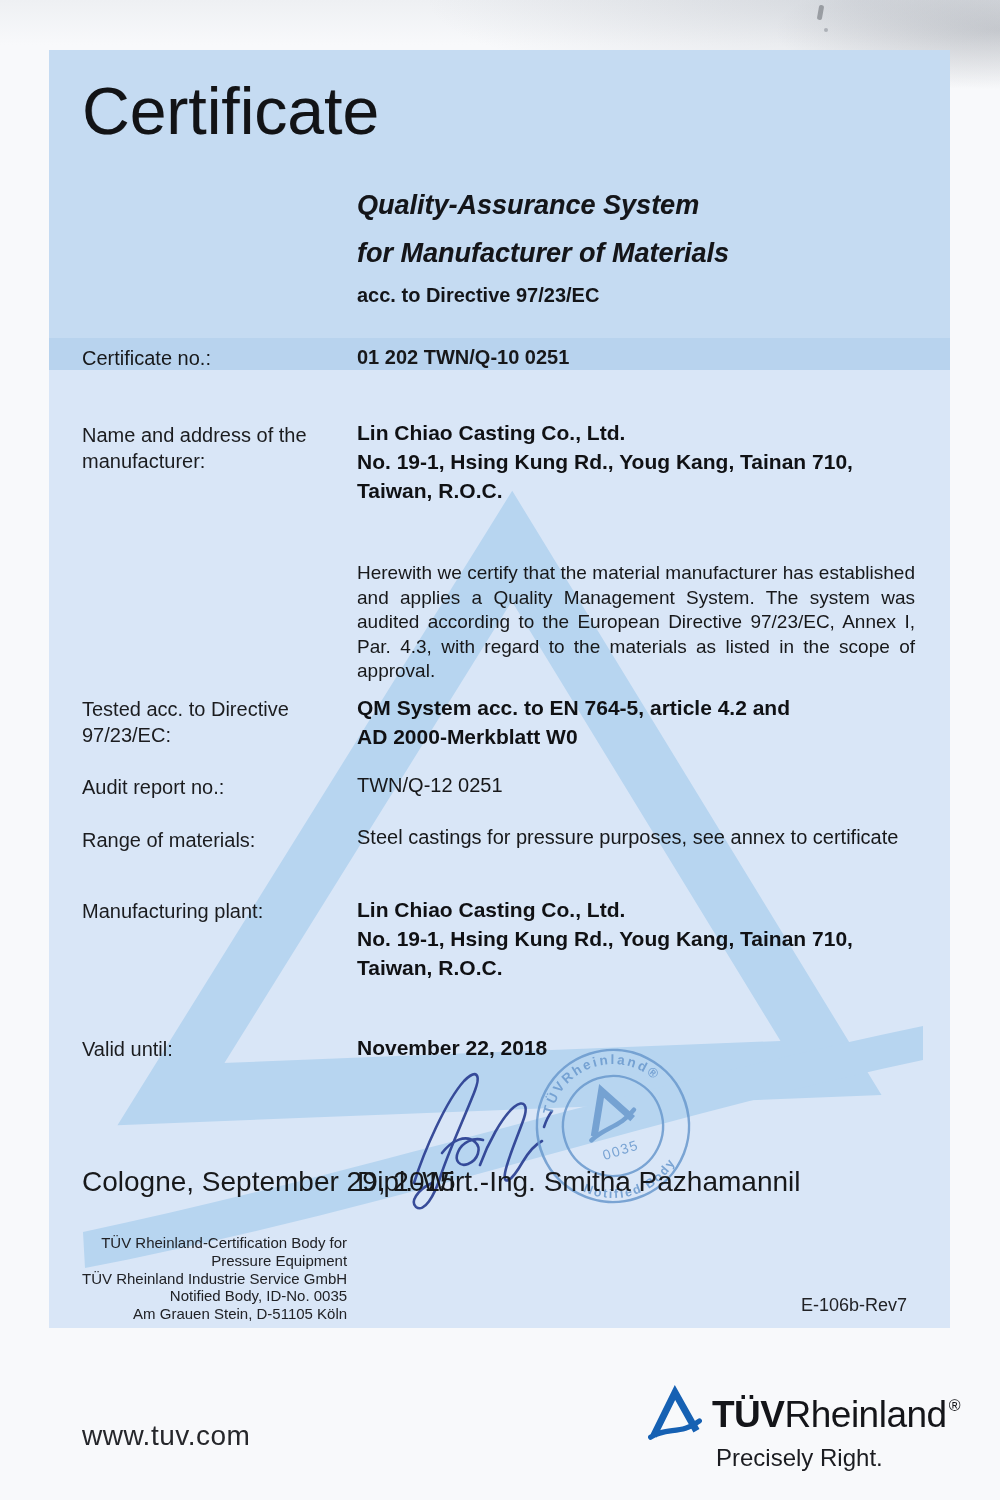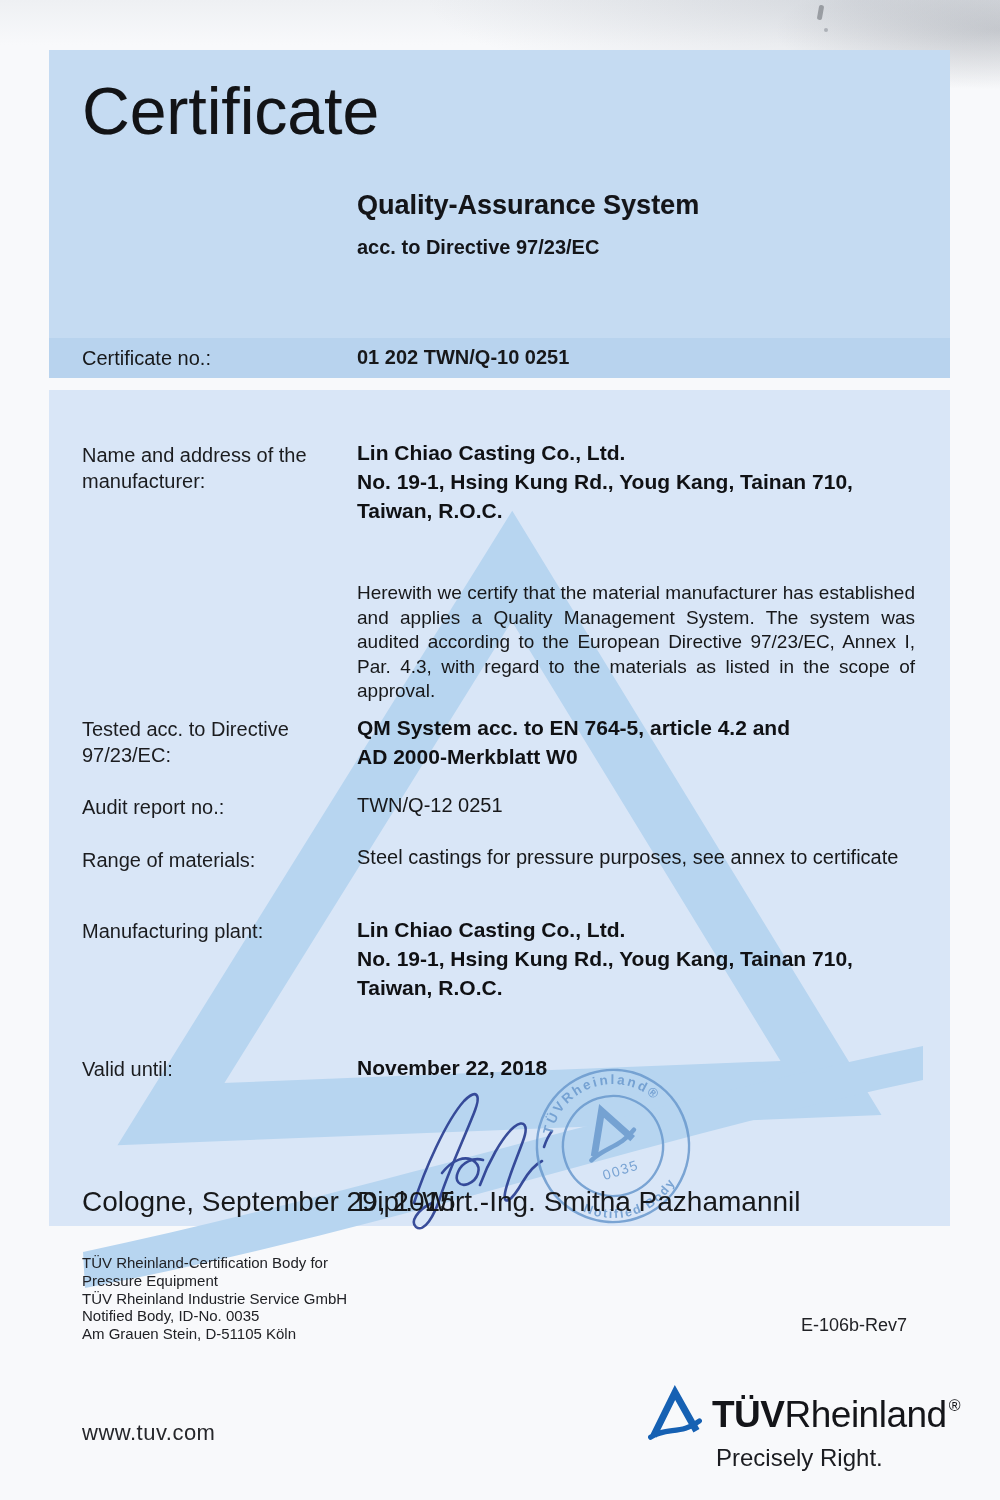--- a/index.html
+++ b/index.html
@@ -25,29 +25,29 @@
       radial-gradient(620px 130px at 86% 0%, rgba(140,148,160,0.25), transparent 70%),
       radial-gradient(300px 80px at 100% 2%, rgba(90,95,105,0.25), transparent 75%),
       linear-gradient(180deg,#eef0f3 0%,#f8f9fb 3%),
       #f8f9fb;
   }
   .speck{position:absolute;left:818px;top:5px;width:5px;height:15px;background:#5c5f66;border-radius:2px;opacity:.5;transform:rotate(10deg);}
   .speck2{position:absolute;left:824px;top:28px;width:4px;height:4px;background:#8e939b;border-radius:50%;opacity:.6;}
 
   .panel{position:absolute;left:49px;width:901px;}
   .header-panel{top:50px;height:328px;background:var(--panel-header);padding-left:22px;}
-  .body-panel{top:390px;height:836px;background:var(--panel-body);}
+  .body-panel{top:370px;height:958px;background:var(--panel-body);}
 
   .doc-title{
     position:absolute;left:33px;top:28px;margin:0;
     font-size:66px;font-weight:400;letter-spacing:0;line-height:1;color:#121316;
     text-shadow:0.4px 0.4px 0.6px rgba(40,40,45,.35);
   }
   .subtitle{position:absolute;left:308px;top:142px;}
-  .sub-line-1,.sub-line-2{font-size:27px;font-weight:700;line-height:1;color:#141519;text-shadow:0.3px 0.3px 0.4px rgba(40,40,45,.3);}
+  .sub-line-1,.sub-line-2{font-size:27px;font-weight:700;line-height:1;color:#141519;text-shadow:0.3px 0.3px 0.4px rgba(40,40,45,.3);font-style:italic;}
   .sub-line-2{margin-top:21px;}
   .sub-line-3{margin-top:18px;font-size:20px;font-weight:700;line-height:1;color:#141519;}
 
   .cert-band{
     position:absolute;left:0;right:0;bottom:0;height:40px;
     background:var(--panel-band);
   }
   .band-label{position:absolute;left:33px;top:9px;font-size:20px;}
   .band-value{position:absolute;left:308px;top:8px;font-size:20px;font-weight:700;}
 
@@ -58,46 +58,47 @@
   .val-bold{position:absolute;font-size:21px;line-height:29px;font-weight:700;color:#101114;}
 
   .statement{
     position:absolute;left:308px;top:172px;width:558px;
     font-size:19px;line-height:24.5px;text-align:justify;color:#17181a;
   }
 
   .issue-place{position:absolute;left:33px;top:796px;font-size:28px;}
   .issue-signer{position:absolute;left:308px;top:796px;font-size:28px;}
 
-  .agency{position:absolute;left:33px;top:864px;font-size:15px;line-height:17.8px;color:#212226;}
+  .agency{position:absolute;left:33px;top:864px;font-size:15px;line-height:17.8px;color:#212226;text-align:right;}
   .form-code{position:absolute;left:752px;top:925px;font-size:18px;color:#212226;}
 
   .signature{position:absolute;left:335px;top:685px;}
   .stamp{position:absolute;left:482px;top:674px;}
   .stamp text{font-family:"Liberation Sans","DejaVu Sans",sans-serif;}
 
-  .website{position:absolute;left:82px;top:1420px;font-size:22px;letter-spacing:.5px;color:#26272b;}
+  .website{position:absolute;left:82px;top:1420px;font-size:28px;letter-spacing:.5px;color:#26272b;}
   .brand-icon{position:absolute;left:646px;top:1384px;}
   .brand-text{position:absolute;left:712px;top:1394px;font-size:37px;letter-spacing:-0.5px;color:#141519;white-space:nowrap;}
   .brand-text .bold{font-weight:700;}
   .brand-text .regmark{font-size:16px;position:relative;top:-16px;margin-left:2px;}
   .tagline{position:absolute;left:716px;top:1444px;font-size:24px;color:#1b1c20;}
 </style>
 </head>
 <body>
 
 <div class="page">
 
   <div class="speck"></div>
   <div class="speck2"></div>
 
   <section class="panel header-panel">
     <h1 class="doc-title">Certificate</h1>
     <div class="subtitle">
       <div class="sub-line-1">Quality-Assurance System</div>
+      <div class="sub-line-2">for Manufacturer of Materials</div>
       <div class="sub-line-3">acc. to Directive 97/23/EC</div>
     </div>
     <div class="cert-band">
       <span class="band-label">Certificate no.:</span>
       <span class="band-value">01 202 TWN/Q-10 0251</span>
     </div>
   </section>
 
   <section class="panel body-panel">
 

